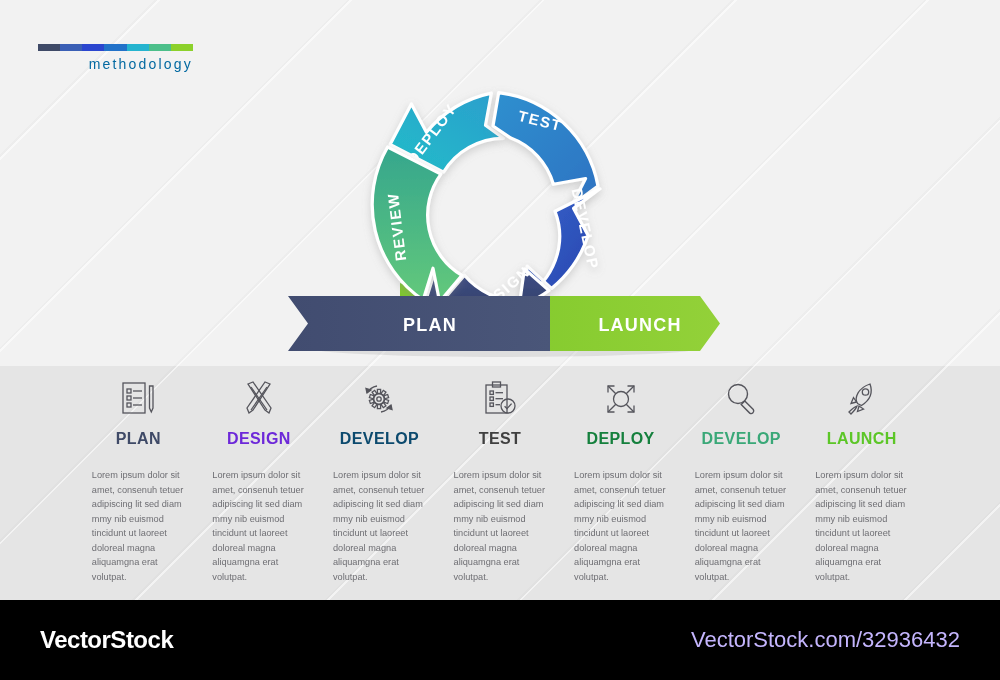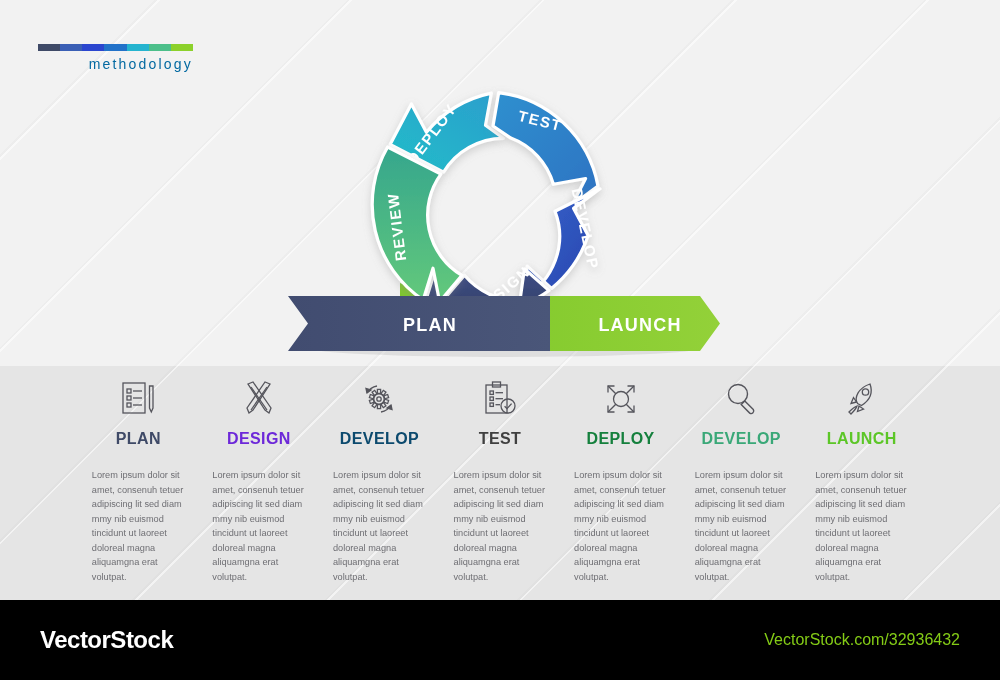--- a/index.html
+++ b/index.html
@@ -78,21 +78,21 @@
   
   .footer {
     position:absolute; left:0; top:600px; width:1000px; height:80px;
     background:#000; display:flex; align-items:center;
     justify-content:space-between; padding:0 40px;
   }
   .footer-logo {
     color:#fff; font-size:24px; font-weight:bold; letter-spacing:-0.5px;
     font-family:"Liberation Sans", sans-serif;
   }
-  .footer-url { color:#84cc16; font-size:16px; font-family:"Liberation Sans", sans-serif; }
+  .footer-url { color:#c4b5fd; font-size:22px; font-family:"Liberation Sans", sans-serif; }
 </style>
 </head>
 <body>
 
 <div id="canvas">
   <div class="band-top"></div>
   <div class="band-bottom"></div>
   <div class="stripes"></div>
 </div>
 

